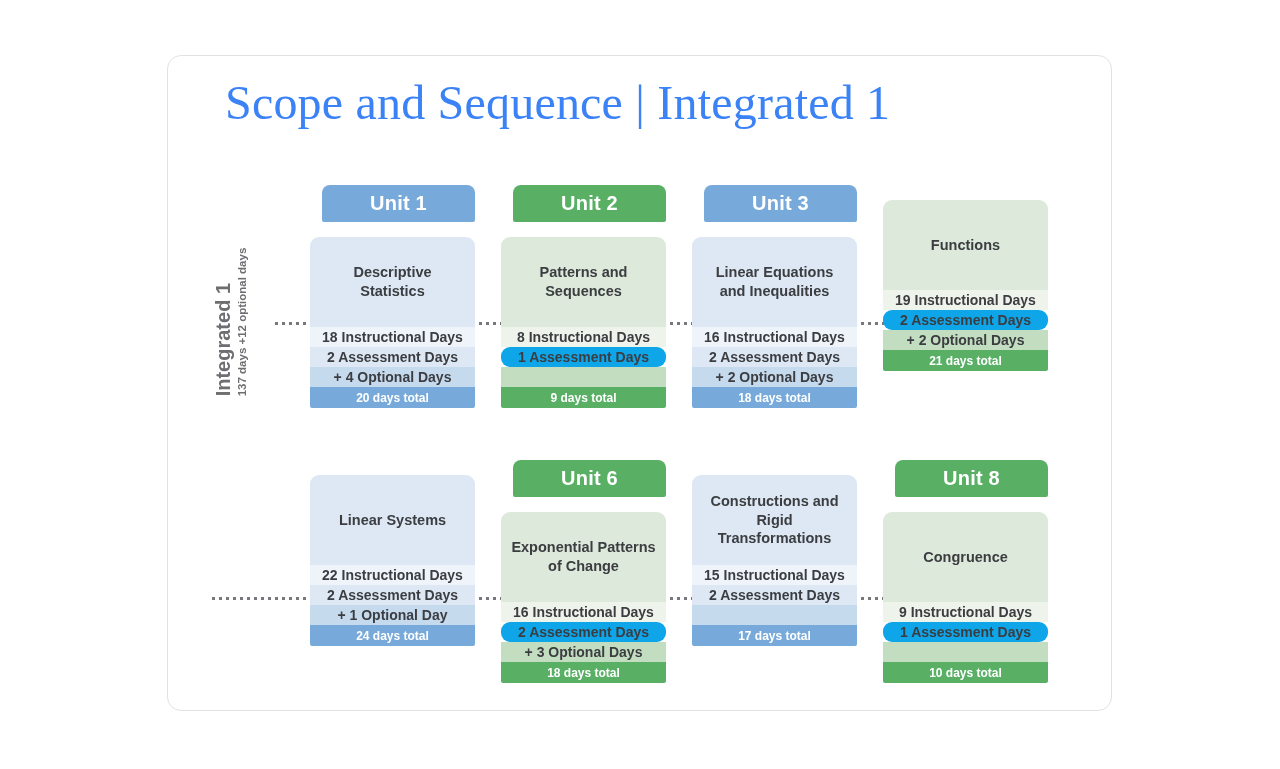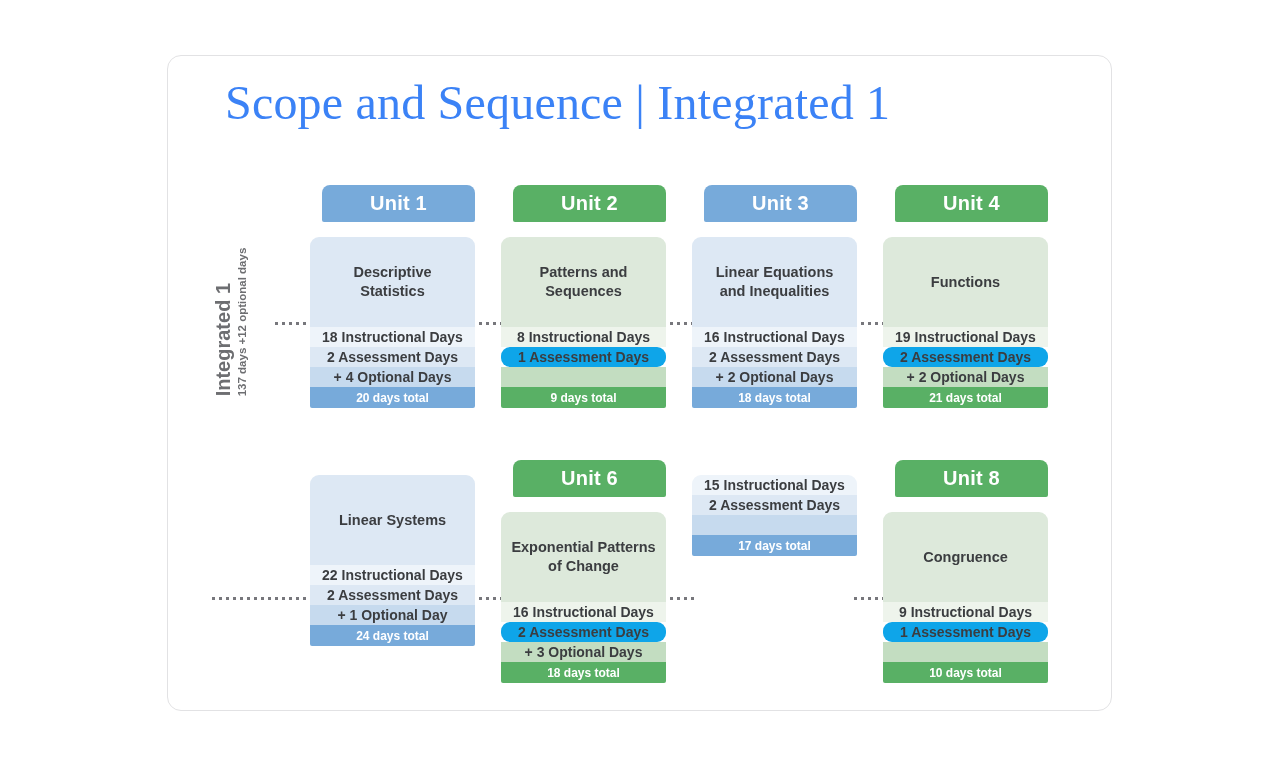--- a/index.html
+++ b/index.html
@@ -227,21 +227,20 @@
         <div class="unit-card blue">
           <div class="card-title">Linear Equations and Inequalities</div>
           <div class="stat instructional">16 Instructional Days</div>
           <div class="stat assessment">2 Assessment Days</div>
           <div class="stat optional">+ 2 Optional Days</div>
           <div class="stat total">18 days total</div>
         </div>
       </div>
 
       <div class="col col-3">
-        <div class="unit-head green">Unit 4</div>
         <div class="unit-card green">
           <div class="card-title">Functions</div>
           <div class="stat instructional">19 Instructional Days</div>
           <div class="stat assessment">2 Assessment Days</div>
           <div class="stat optional">+ 2 Optional Days</div>
           <div class="stat total">21 days total</div>
         </div>
       </div>
 
     </div>
@@ -264,20 +263,21 @@
           <div class="card-title">Exponential Patterns of Change</div>
           <div class="stat instructional">16 Instructional Days</div>
           <div class="stat assessment">2 Assessment Days</div>
           <div class="stat optional">+ 3 Optional Days</div>
           <div class="stat total">18 days total</div>
         </div>
       </div>
 
       <div class="col col-2">
         <div class="unit-card blue">
+          <div class="card-title">Constructions and Rigid Transformations</div>
           <div class="stat instructional">15 Instructional Days</div>
           <div class="stat assessment">2 Assessment Days</div>
           <div class="stat optional"></div>
           <div class="stat total">17 days total</div>
         </div>
       </div>
 
       <div class="col col-3">
         <div class="unit-head green">Unit 8</div>
         <div class="unit-card green">

